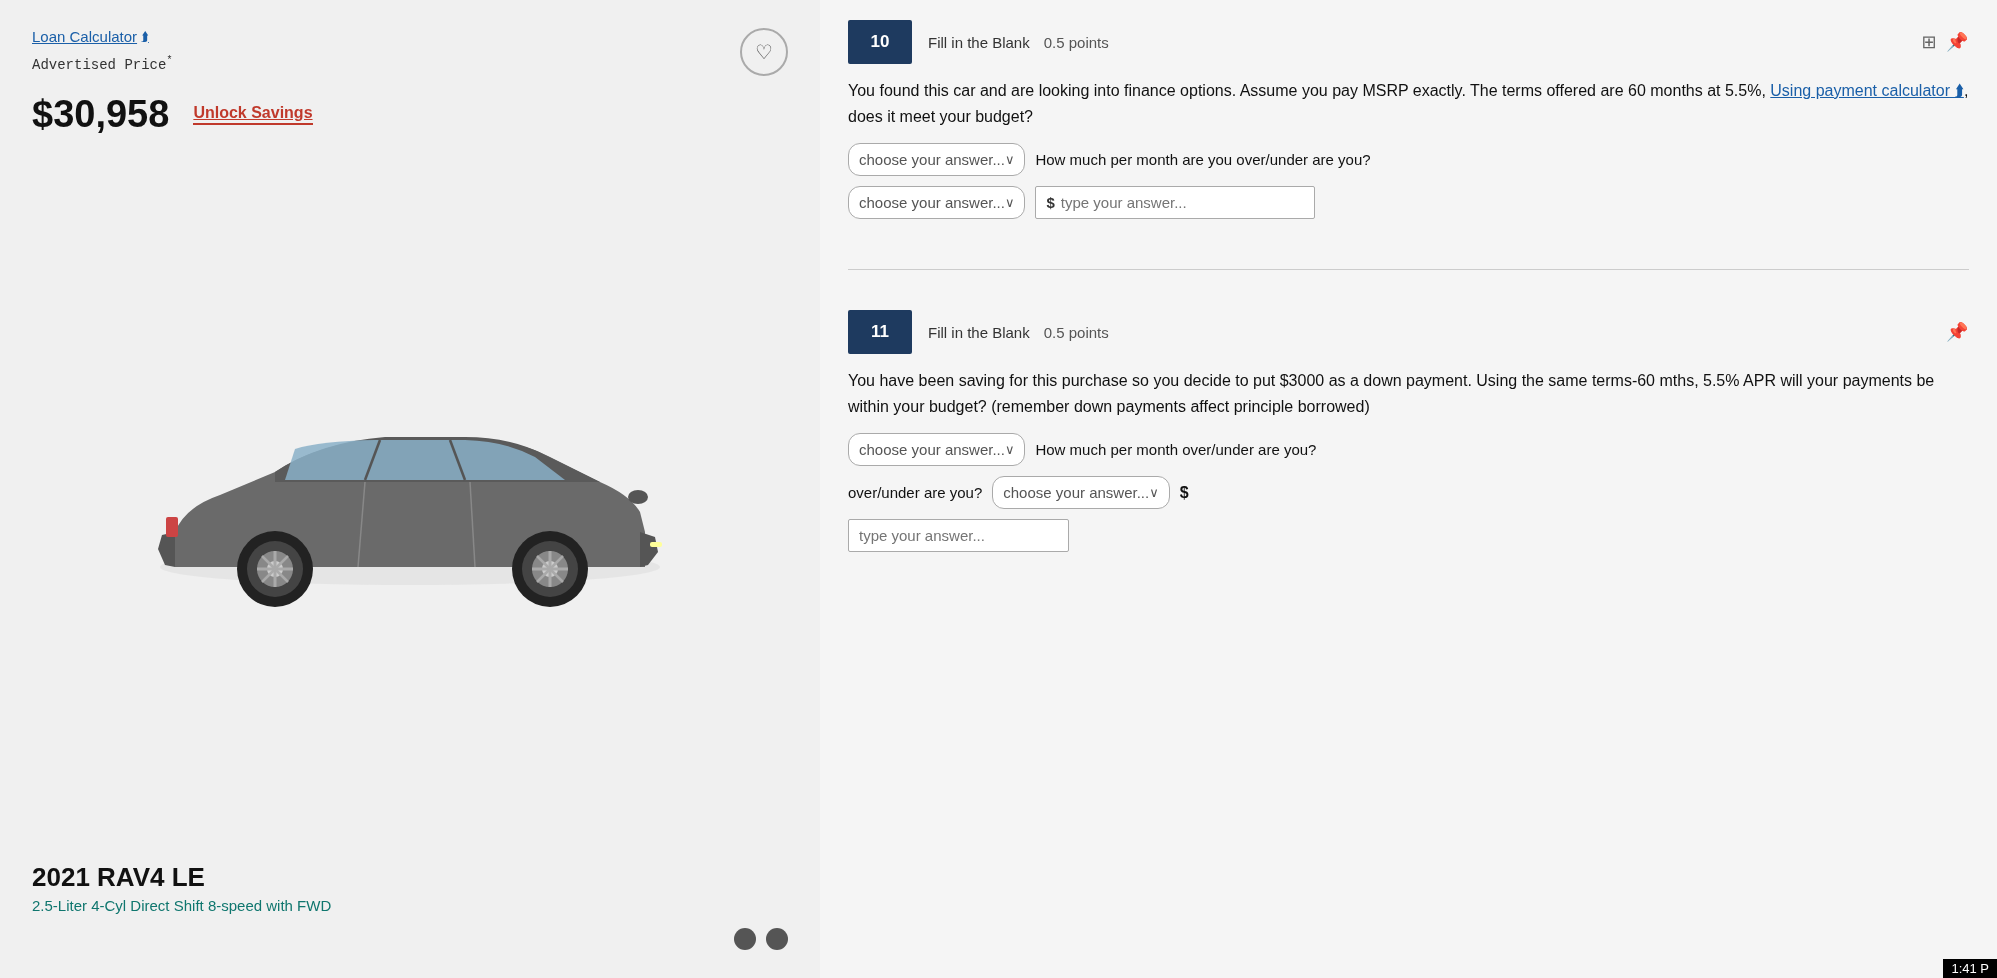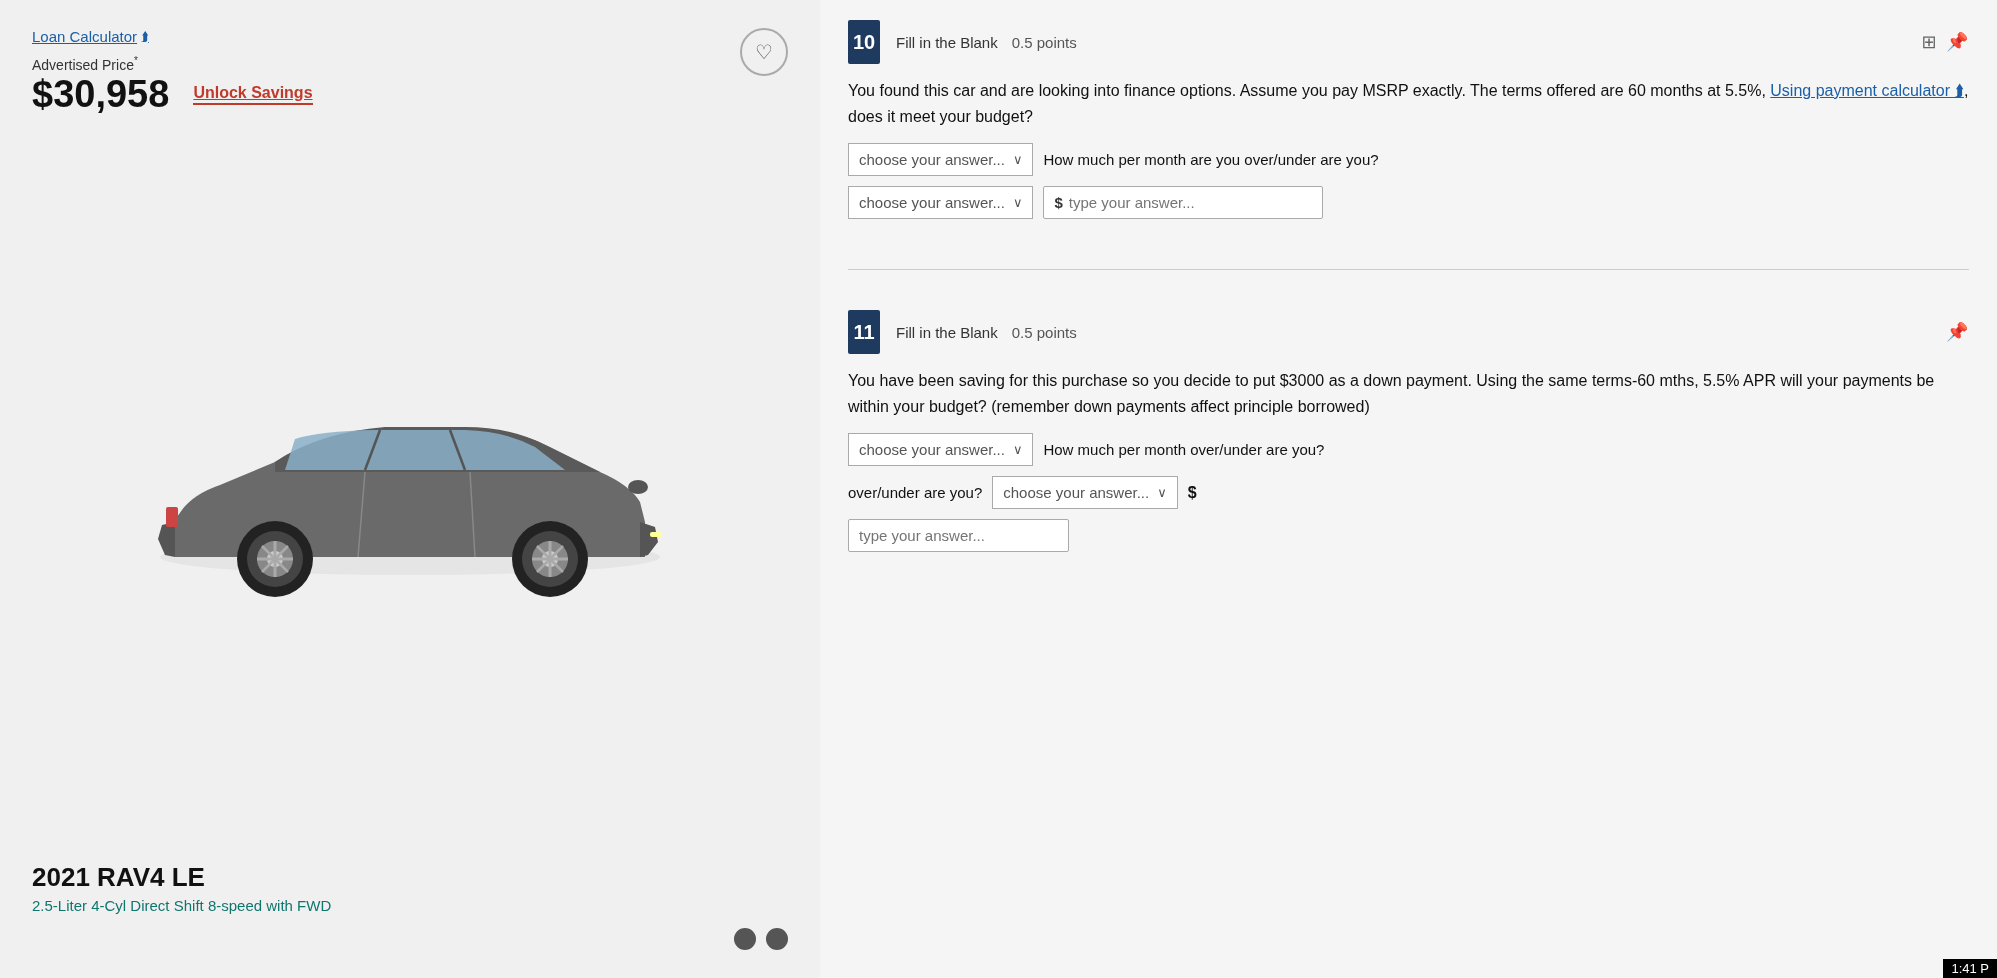--- a/index.html
+++ b/index.html
@@ -39,21 +39,22 @@
       margin-bottom: 10px;
     }
 
     .loan-calc-link .ext-icon {
       font-size: 13px;
     }
 
     .advertised-label {
       font-size: 14px;
       color: #333;
-      margin-bottom: 0;
+      margin-bottom: 20px;
+      font-family: Liberation Mono, monospace;
     }
 
     .advertised-label sup {
       font-size: 10px;
     }
 
     .price-row {
       display: flex;
       align-items: center;
       gap: 24px;
@@ -151,23 +152,23 @@
     .question-header {
       display: flex;
       align-items: center;
       gap: 16px;
       margin-bottom: 14px;
     }
 
     .question-number {
       background: #1e3a5f;
       color: #fff;
-      font-size: 20px;
-      font-weight: bold;
-      width: 32px;
+      font-size: 17px;
+      font-weight: bold;
+      width: 64px;
       height: 44px;
       display: flex;
       align-items: center;
       justify-content: center;
       border-radius: 2px;
     }
 
     .question-meta {
       font-size: 15px;
       color: #333;
@@ -211,24 +212,24 @@
     .answer-row .label {
       font-size: 15px;
       color: #111;
     }
 
     .dropdown {
       border: 1.5px solid #aaa;
       background: #fff;
       padding: 7px 10px;
       font-size: 15px;
-      border-radius: 0;
-      display: flex;
-      align-items: center;
-      gap: 8px;
+      border-radius: 12px;
+      display: flex;
+      align-items: center;
+      gap: 0;
       min-width: 175px;
       cursor: pointer;
       color: #555;
     }
 
     .dropdown .chevron {
       margin-left: auto;
       font-size: 13px;
       color: #555;
     }

